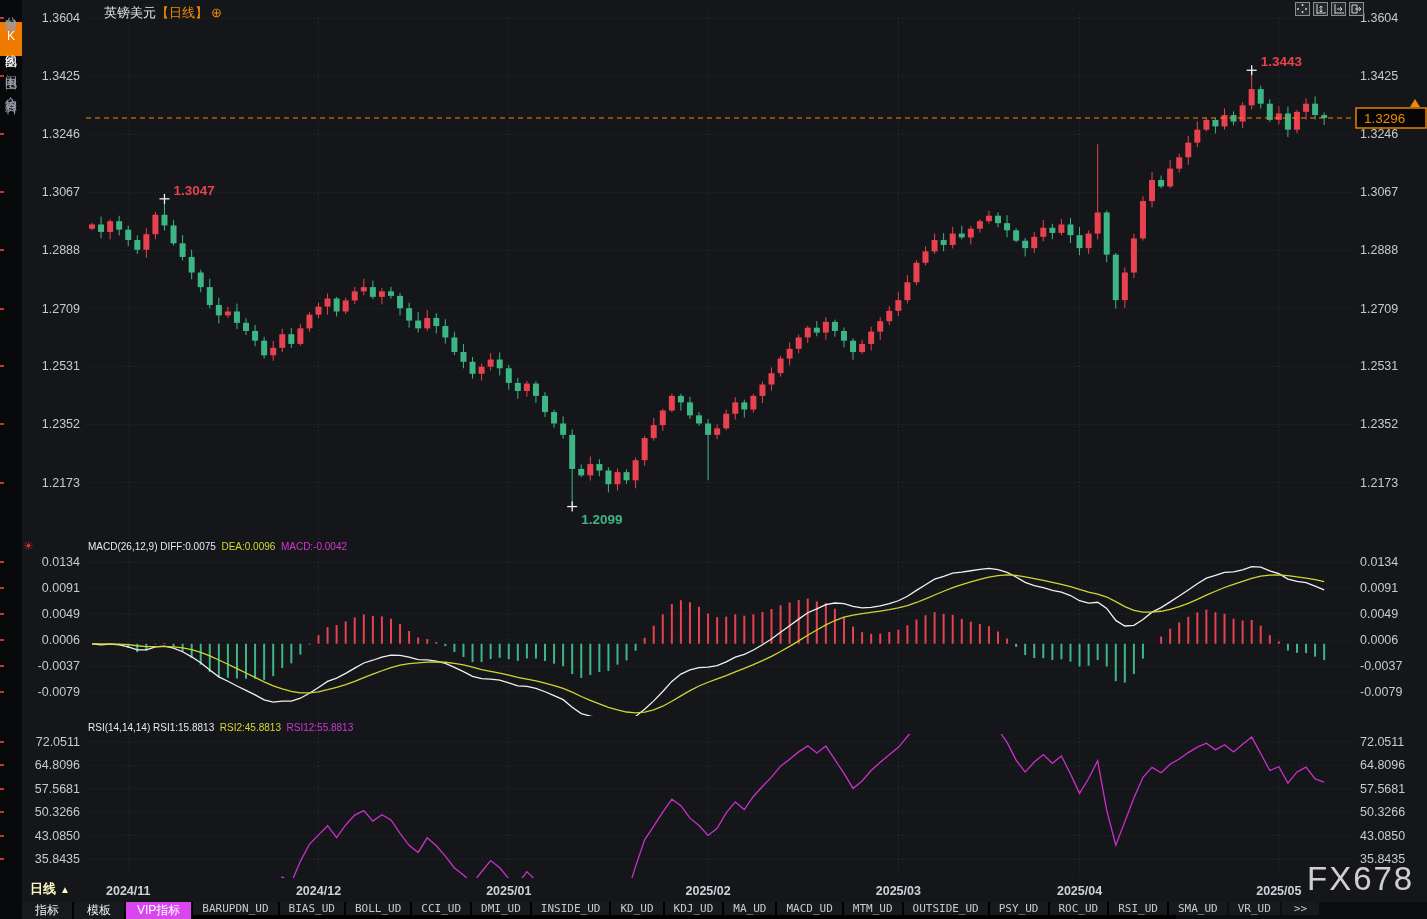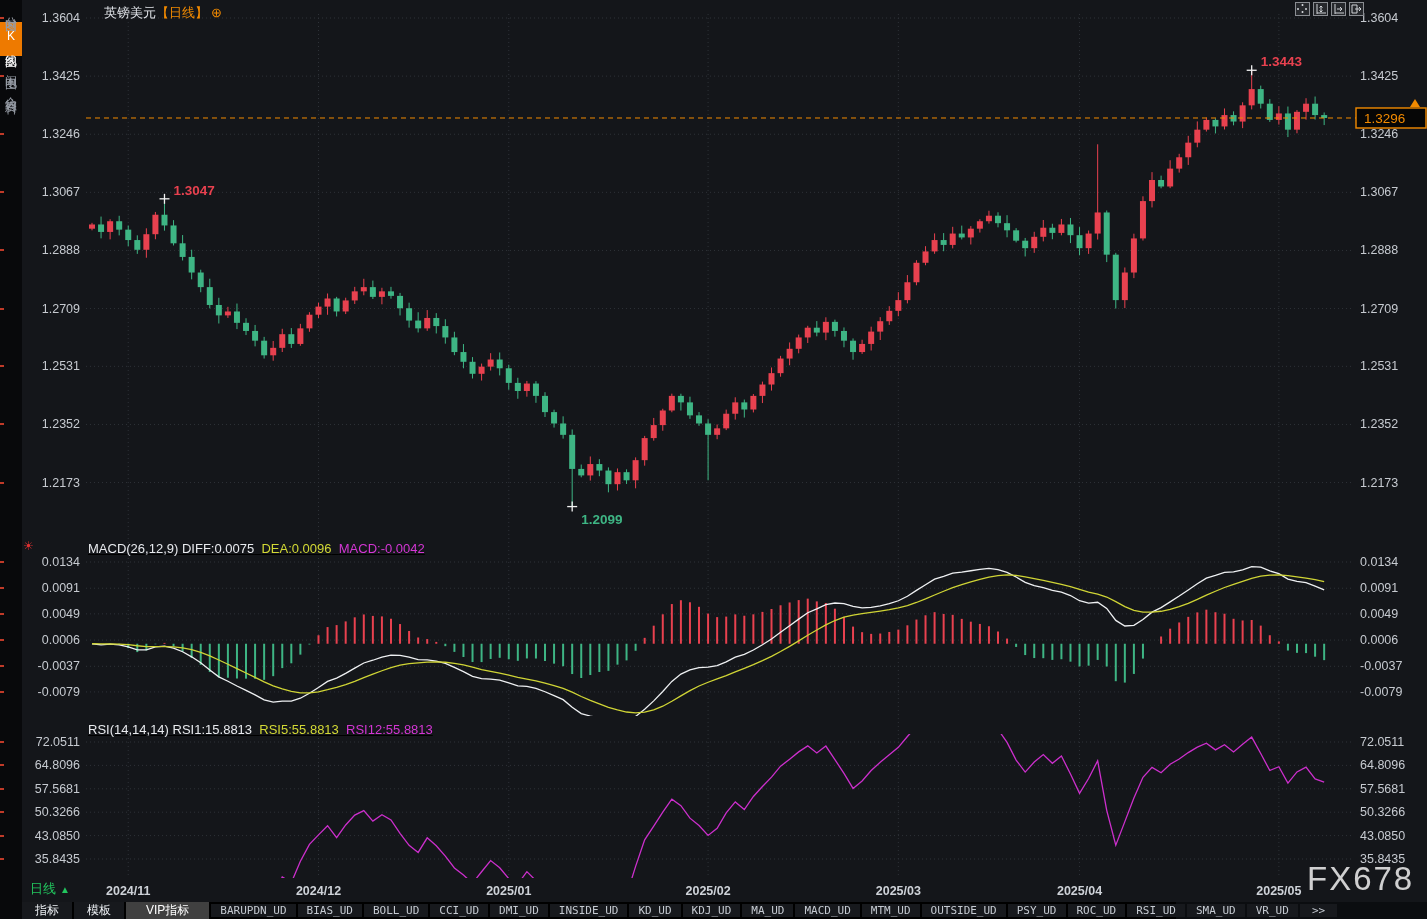--- a/index.html
+++ b/index.html
@@ -15,37 +15,37 @@
   
   #title{position:absolute;left:104px;top:4px;font-size:13px;z-index:4;white-space:nowrap;}
   #title .sym{color:#e2e5ea;}
   #title .period{color:#f28a00;}
   #title .add{color:#f28a00;font-size:13px;margin-left:3px;}
   
   #winicons{position:absolute;left:1295px;top:2px;display:flex;gap:3px;z-index:6;}
   .winicon{width:15px;height:14px;background:#26282c;border:1px solid #8a8d92;box-sizing:border-box;
            display:flex;align-items:center;justify-content:center;cursor:pointer;}
   
-  .legend{position:absolute;font-size:13px;z-index:4;white-space:nowrap;text-decoration:underline;}
+  .legend{position:absolute;font-size:10px;z-index:4;white-space:nowrap;}
   .legend .w{color:#e8eaee;} .legend .y{color:#d3d935;} .legend .m{color:#d436d4;}
   
   #sun-icon{position:absolute;left:23px;top:539px;color:#e03030;font-size:12px;z-index:5;cursor:pointer;}
   
-  #period-chip{position:absolute;left:30px;top:880px;color:#22c55e;font-size:13px;font-weight:normal;z-index:6;cursor:pointer;}
+  #period-chip{position:absolute;left:30px;top:880px;color:#fef9c3;font-size:13px;font-weight:bold;z-index:6;cursor:pointer;}
   #period-chip .arrow{font-size:10px;margin-left:4px;}
   
   #watermark{position:absolute;left:1291px;top:860px;font-size:33px;color:rgba(224,224,224,0.92);
              letter-spacing:2px;z-index:7;pointer-events:none;margin-left:16px;}
   
   #toolbar{position:absolute;left:22px;top:902px;width:1154px;height:17px;background:#000;
-           display:flex;align-items:center;z-index:6;}
+           display:flex;align-items:flex-start;z-index:6;}
   .tb{background:#17191d;margin-right:2px;color:#c5cad1;display:flex;align-items:center;
       padding:0 9px;font:11px "DejaVu Sans Mono",monospace;cursor:pointer;white-space:nowrap;}
   .tb.cn{font:12px "Liberation Sans",sans-serif;color:#eceff3;padding:0 13px;}
-  .tb.vip{background:#404040;color:#fff;font:12px "Liberation Sans",sans-serif;padding:0 20px;}
+  .tb.vip{background:#d946ef;color:#fff;font:12px "Liberation Sans",sans-serif;padding:0 11px;}
   .tb.more{font:11px "DejaVu Sans Mono",monospace;padding:0 12px;}
   
   .ltick{position:absolute;left:0;width:4px;height:2px;background:#bf3a28;z-index:8;}
   svg text{font-family:"Liberation Sans",sans-serif;}
 </style>
 </head>
 <body>
 
 <div id="chart-area"></div>
 
@@ -622,21 +622,21 @@
 <div class="legend" style="left:88px;top:541px;">
   <span class="w">MACD(26,12,9)</span>
   <span class="w">DIFF:0.0075</span>&nbsp;
   <span class="y">DEA:0.0096</span>&nbsp;
   <span class="m">MACD:-0.0042</span>
 </div>
 
 <div class="legend" style="left:88px;top:722px;">
   <span class="w">RSI(14,14,14)</span>
   <span class="w">RSI1:15.8813</span>&nbsp;
-  <span class="y">RSI5:55.8813</span>&nbsp;
+  <span class="y">RSI2:45.8813</span>&nbsp;
   <span class="m">RSI12:55.8813</span>
 </div>
 
 <div id="sun-icon">☀</div>
 
 <div id="period-chip">
   <span>日线</span><span class="arrow">▲</span>
 </div>
 
 <div id="watermark">FX678</div>

